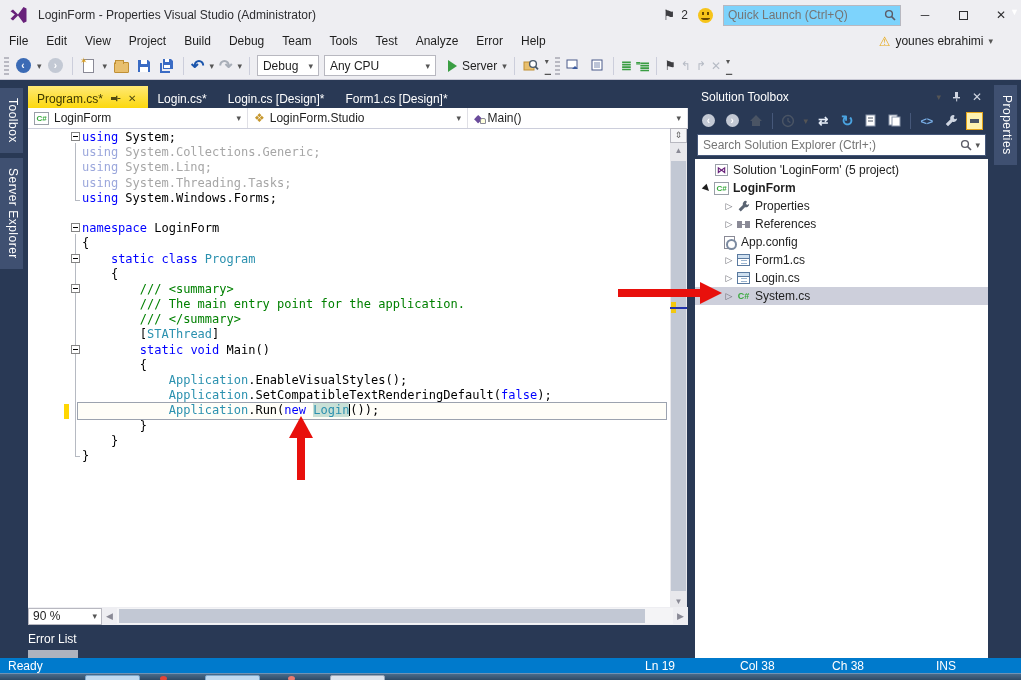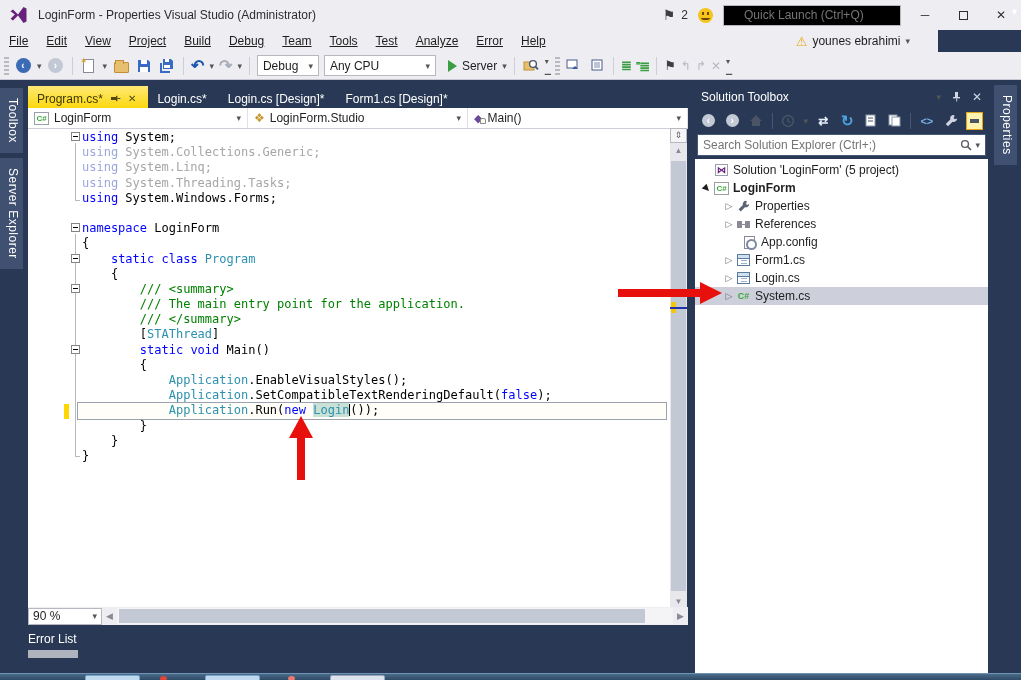--- a/index.html
+++ b/index.html
@@ -11,26 +11,26 @@
   #titlebar { position:absolute; left:0; top:0; width:1021px; height:30px; background:#eeeef2; display:flex; align-items:center; }
   #titlebar .vslogo { width:22px; height:20px; margin:0 8px 0 8px; }
   #title-text { color:#2d2d30; }
   #title-right { position:absolute; right:6px; top:0; height:30px; display:flex; align-items:center; gap:10px; }
   .flag { color:#3e3e42; font-size:14px; }
   .flag-count { color:#2d2d30; margin-left:-4px; }
   .smiley { width:15px; height:15px; border-radius:50%; background:#f6c41a; position:relative; }
   .smiley i { position:absolute; width:2px; height:3px; background:#6a4a00; top:4px; }
   .smiley i.l { left:4px; } .smiley i.r { right:4px; }
   .smiley u { position:absolute; left:3px; right:3px; bottom:3px; height:4px; border-bottom:2px solid #6a4a00; border-radius:50%; }
-  #quick-launch { width:178px; height:21px; border:1px solid #b8b8c0; background:#000000; display:flex; align-items:center; padding:0 20px; }
+  #quick-launch { width:178px; height:21px; border:1px solid #b8b8c0; background:#7dd3fc; display:flex; align-items:center; padding:0 4px; }
   #quick-launch input { border:none; outline:none; flex:1; font:12px "Liberation Sans",sans-serif; color:#6d6d6d; background:transparent; }
   .winbtn { width:28px; height:22px; display:flex; align-items:center; justify-content:center; color:#2d2d30; font-size:12px; }
   .maxbox { width:9px; height:9px; border:1px solid #2d2d30; display:inline-block; }
 
-  #menubar { position:absolute; left:0; top:30px; width:938px; height:22px; background:#eeeef2; display:flex; align-items:center;text-decoration:underline; }
+  #menubar { position:absolute; left:0; top:30px; width:1021px; height:22px; background:#eeeef2; display:flex; align-items:center; }
   #menu-items { display:flex; }
   .menu-item { padding:3px 9px; color:#1e1e1e; }
   #menu-right { position:absolute; right:28px; top:0; height:22px; display:flex; align-items:center; gap:5px; color:#1e1e1e; }
   .warn { color:#e6a817; font-size:13px; }
   .caret { font-size:9px; color:#555; }
 
   #toolbar { position:absolute; left:0; top:52px; width:1021px; height:28px; background:#eeeef2; border-bottom:1px solid #c8c8d4; display:flex; align-items:center; gap:5px; padding-left:4px; }
   .grip { width:5px; height:18px; background:repeating-linear-gradient(#b9b9c2 0 2px, transparent 2px 4px); }
   .tsep { width:1px; height:18px; background:#cccedb; margin:0 2px; }
   .tico { display:inline-flex; align-items:center; justify-content:center; width:18px; height:20px; }
@@ -459,21 +459,21 @@
           </span>
           <span>Properties</span>
         </div>
         <div class="trow" style="padding-left: 28px;">
           <span class="arrow">▷</span>
           <span class="ticon">
             <span class="ic-refs"></span>
           </span>
           <span>References</span>
         </div>
-        <div class="trow" style="padding-left: 34px;">
+        <div class="trow" style="padding-left: 14px;">
           <span class="arrow"></span>
           <span class="ticon">
             <span class="ic-gearpage"></span>
           </span>
           <span>App.config</span>
         </div>
         <div class="trow" style="padding-left: 28px;">
           <span class="arrow">▷</span>
           <span class="ticon">
             <span class="ic-form"></span>
@@ -493,20 +493,27 @@
             <span class="ic-cs">C#</span>
           </span>
           <span>System.cs</span>
         </div>
       </div>
   </div>
 
   <div id="error-list">Error List</div>
   <div id="error-list-tabmark"></div>
 
+  <div id="statusbar">
+    <span style="left:8px">Ready</span>
+    <span style="left:645px">Ln 19</span>
+    <span style="left:740px">Col 38</span>
+    <span style="left:832px">Ch 38</span>
+    <span style="left:936px">INS</span>
+  </div>
 
   <div id="taskbar">
     <span class="tbtn blue" style="left:85px;width:55px"></span>
     <span class="tdot" style="left:160px;background:#e04438"></span>
     <span class="tbtn blue" style="left:205px;width:55px"></span>
     <span class="tdot" style="left:288px;background:#e87a70"></span>
     <span class="tbtn lt" style="left:330px;width:55px"></span>
   </div>
 
   <div id="arrow-h" class="z-top">

